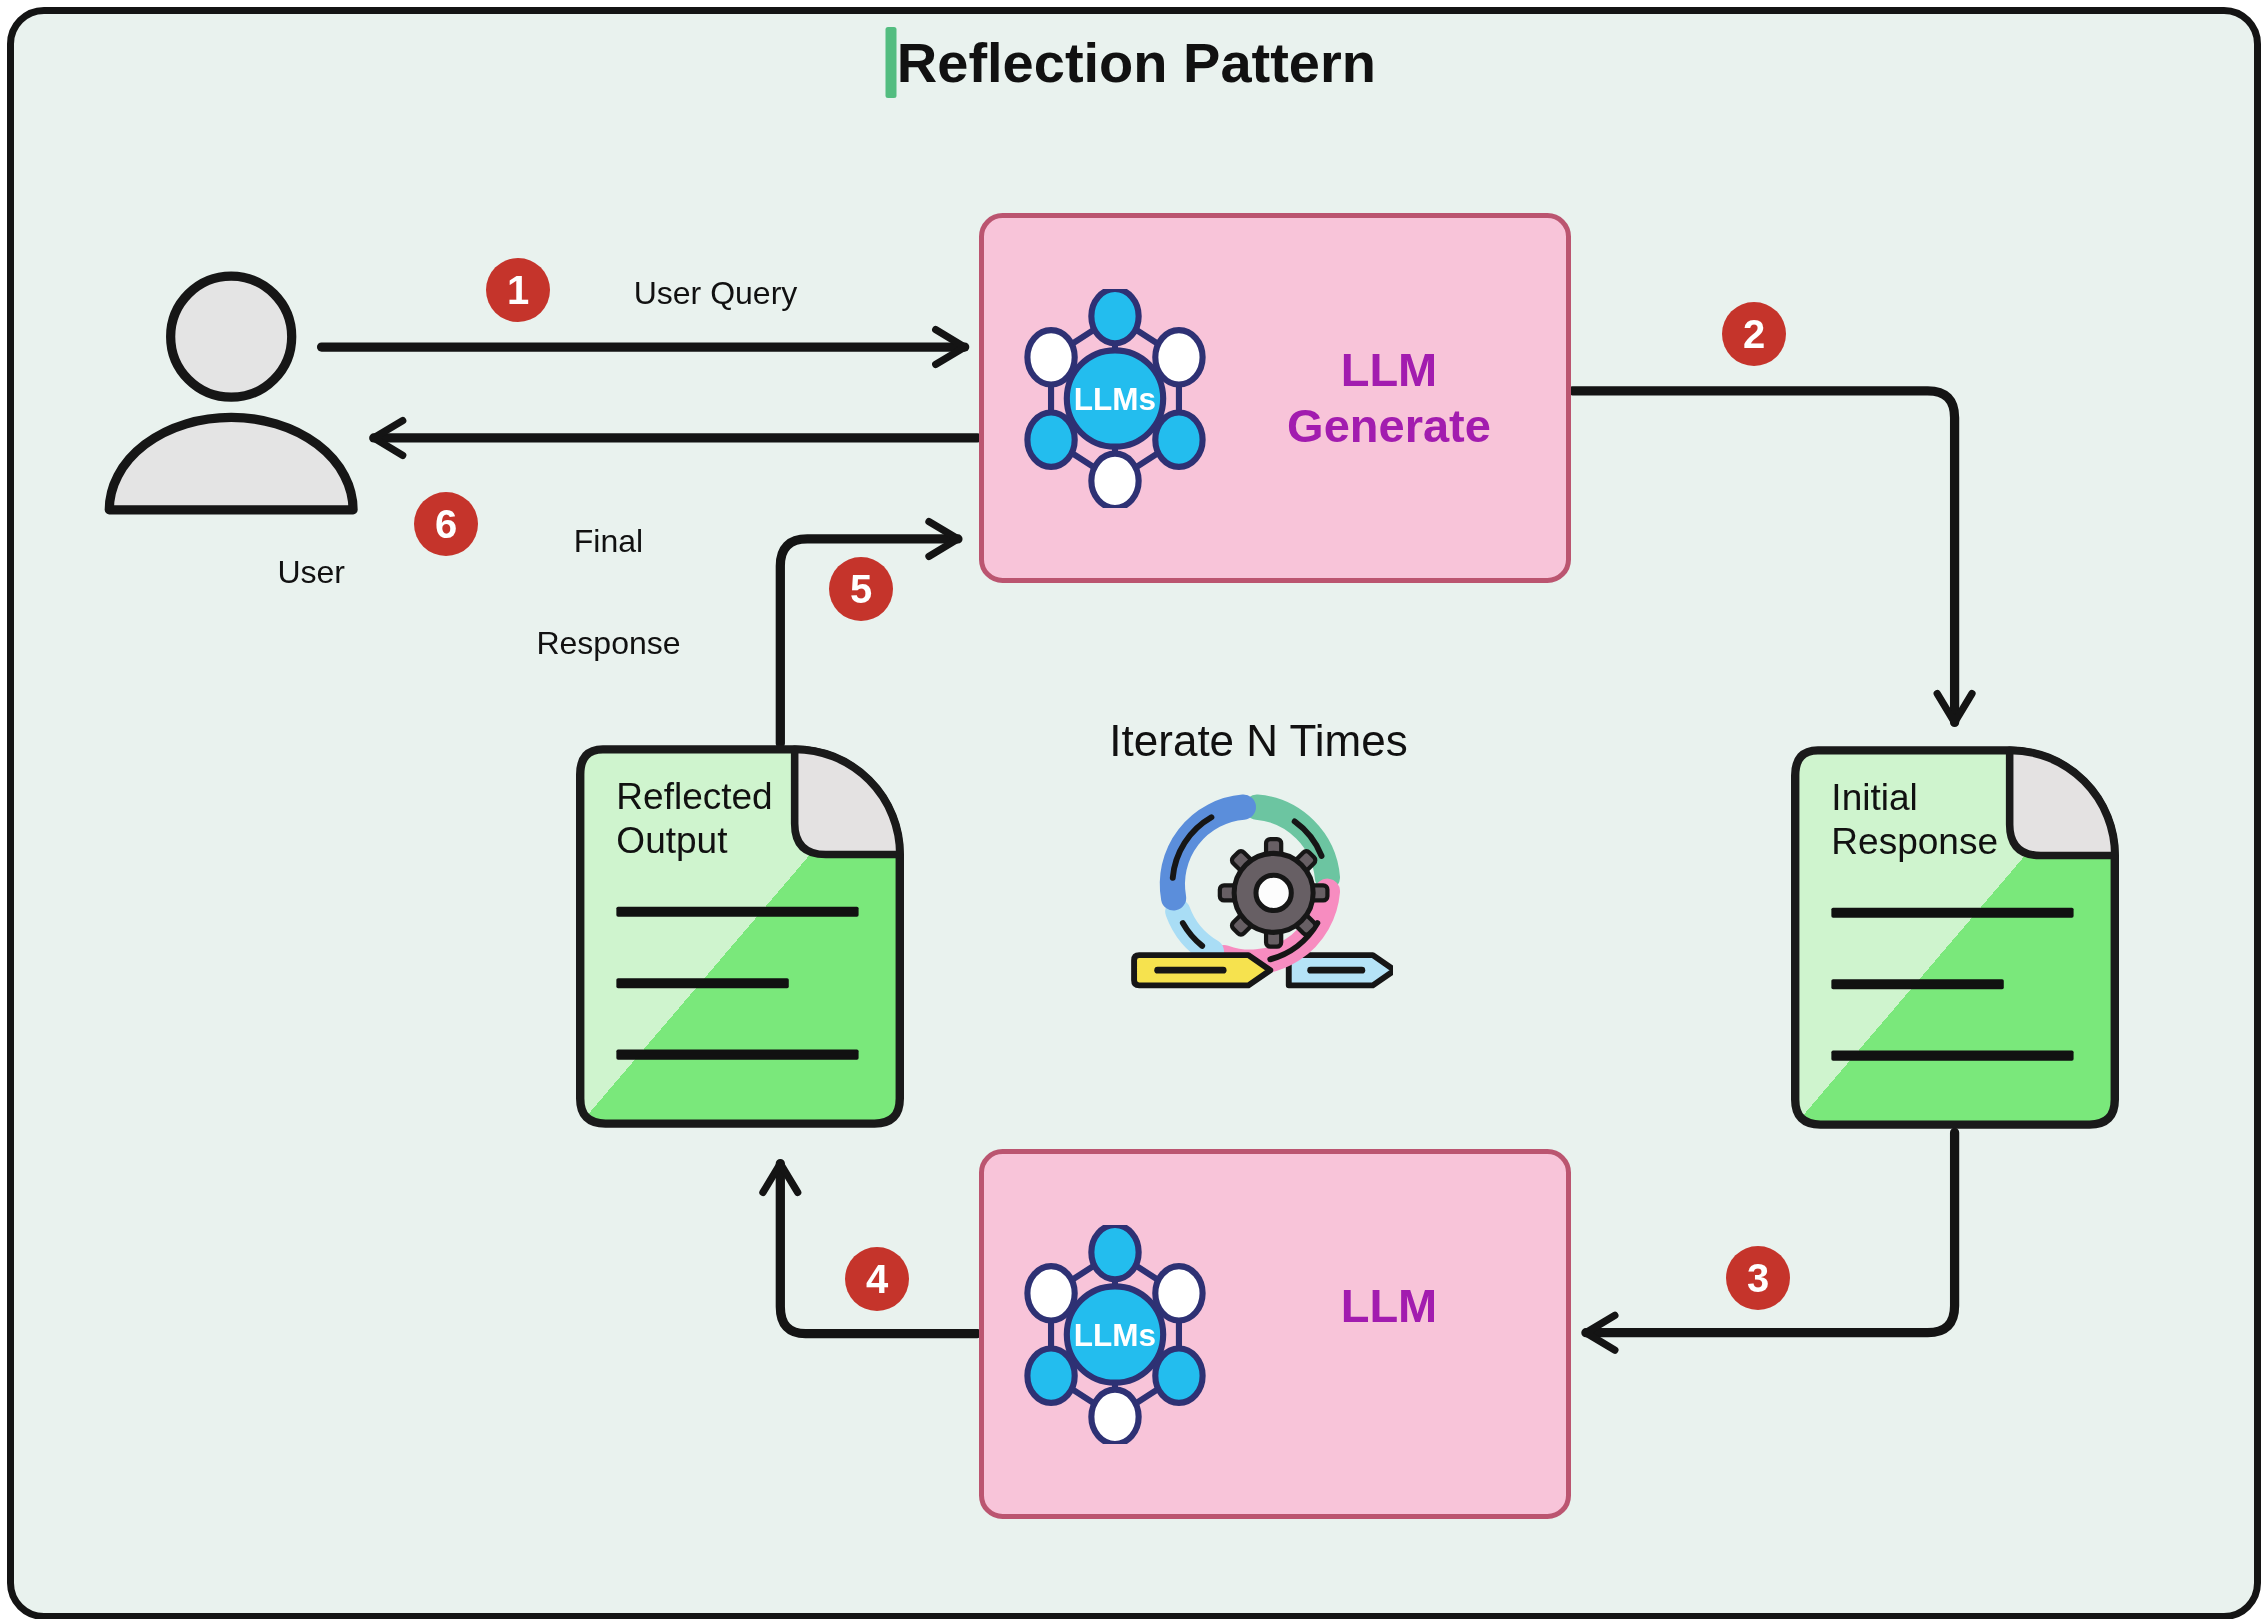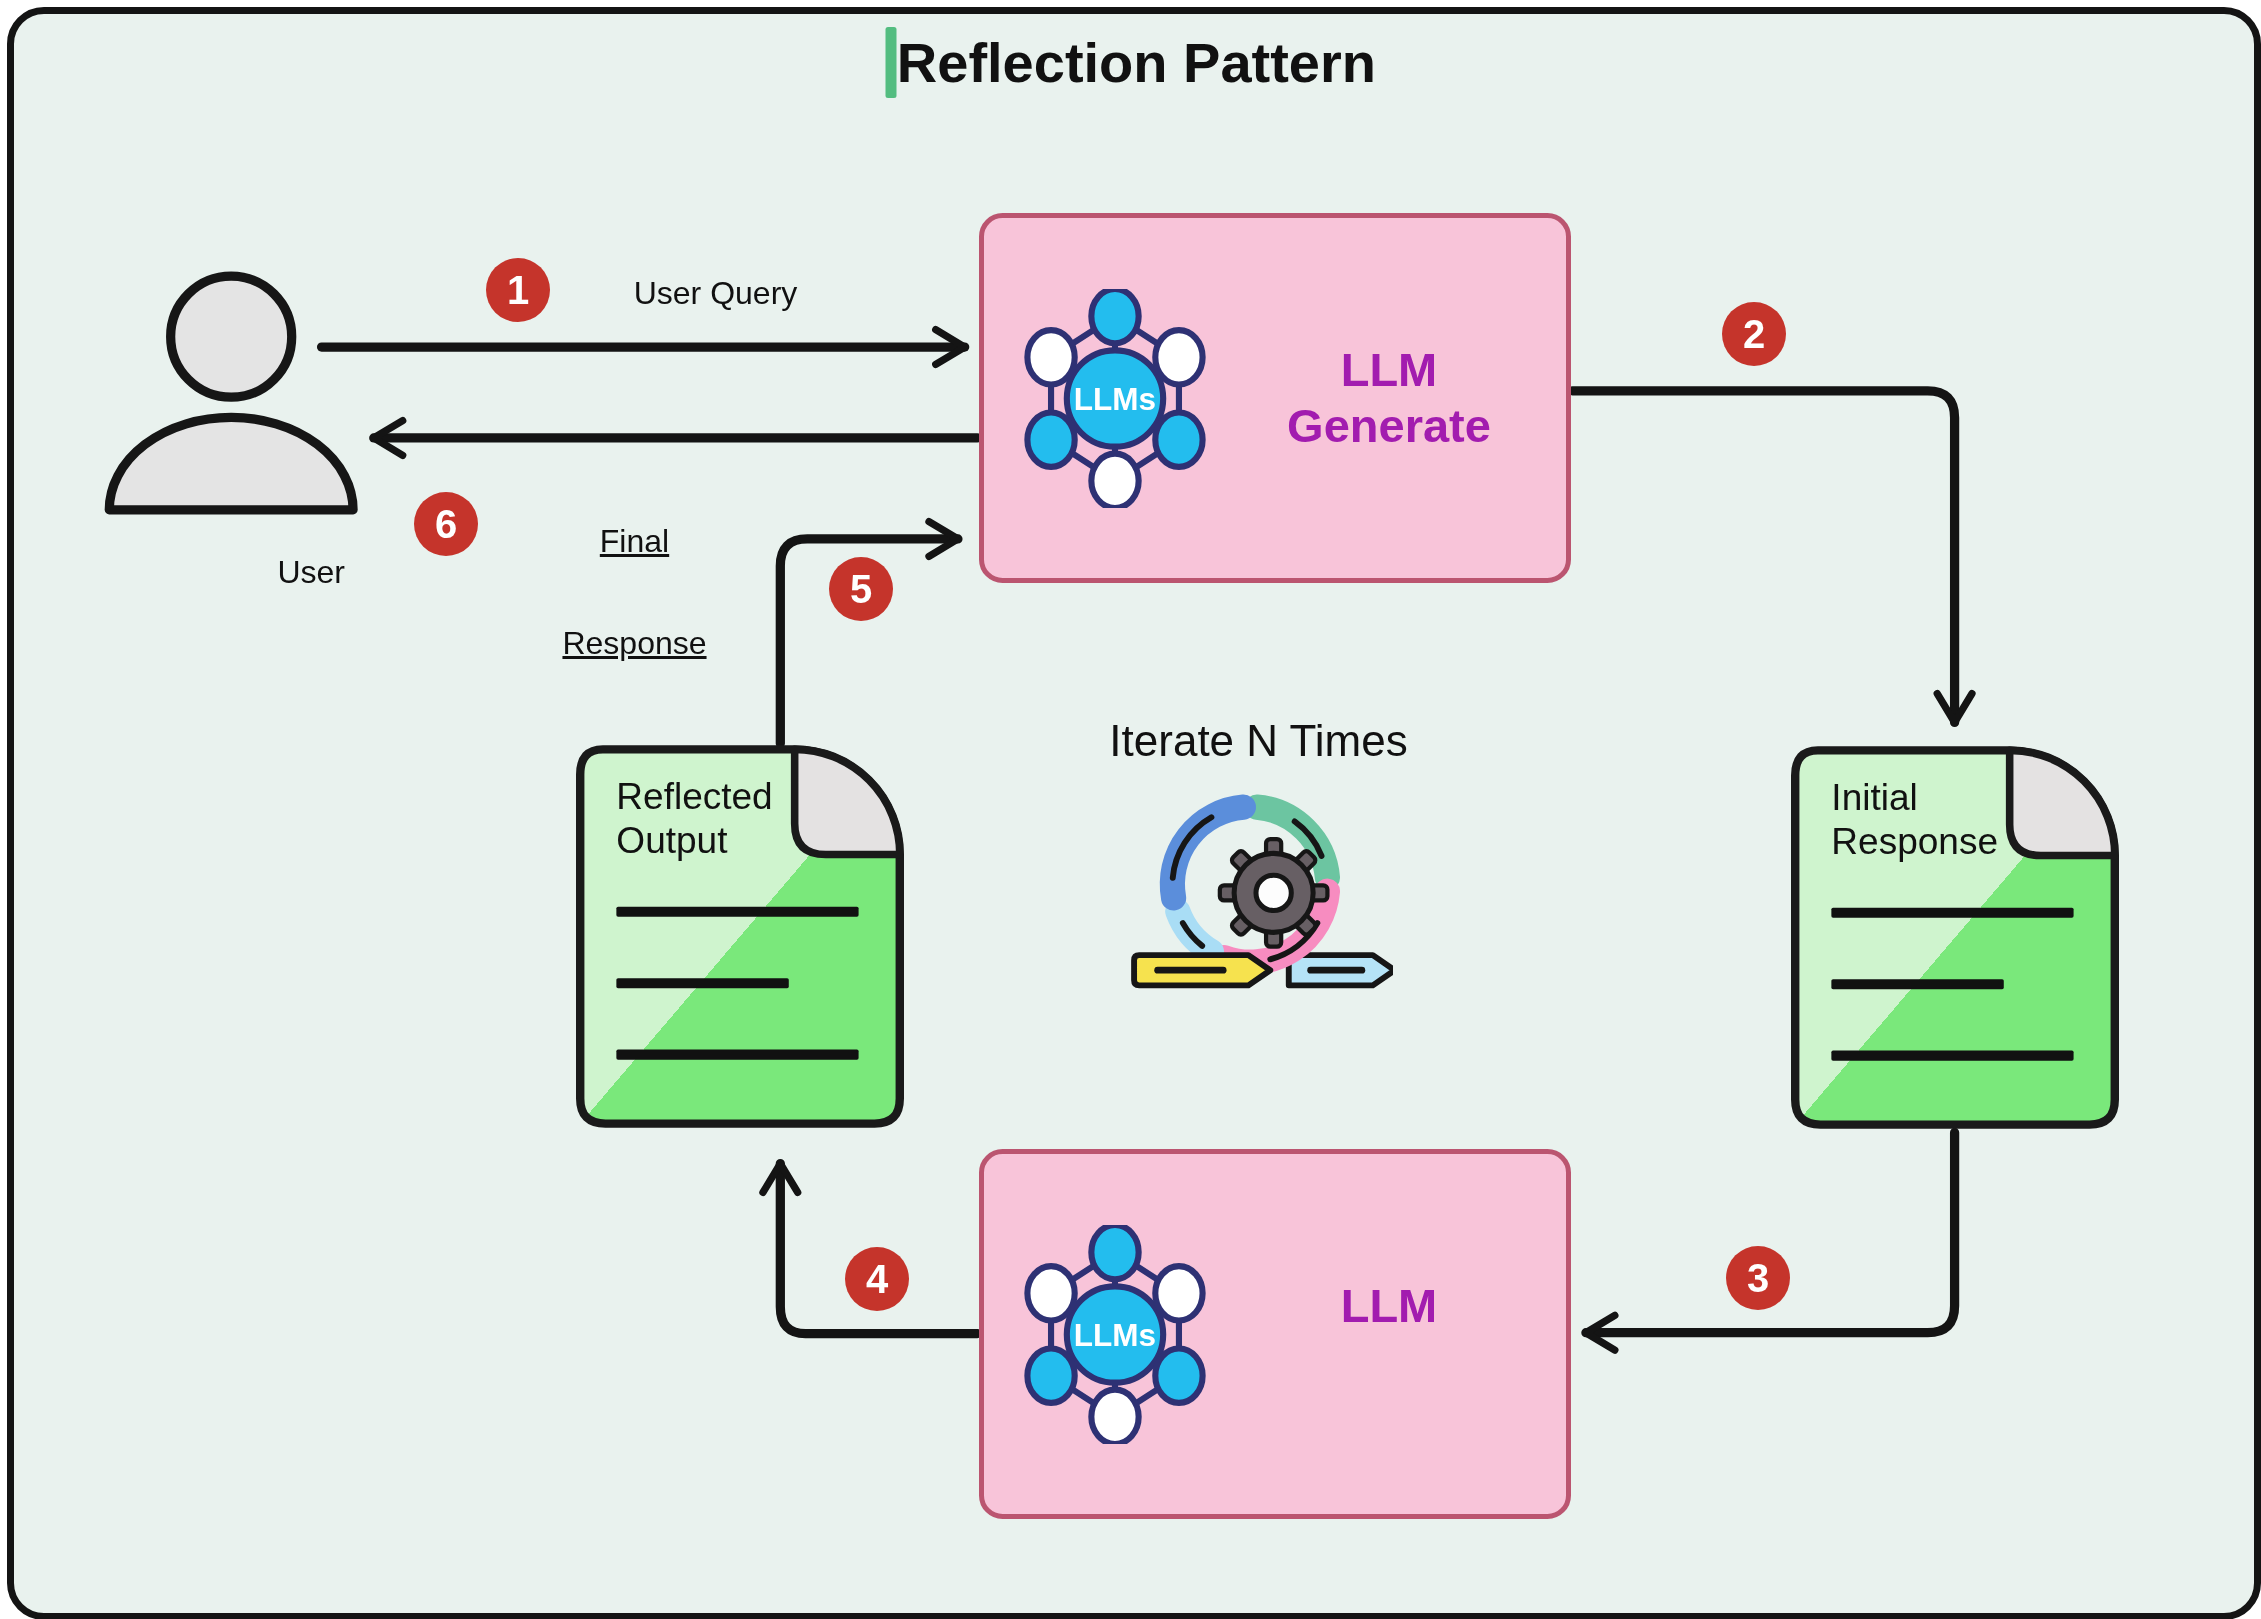--- a/index.html
+++ b/index.html
@@ -159,17 +159,17 @@
 </svg>
 
 <div class="badge" style="left:486px;top:258px;">1</div>
 <div class="badge" style="left:1722px;top:302px;">2</div>
 <div class="badge" style="left:1726px;top:1246px;">3</div>
 <div class="badge" style="left:845px;top:1247px;">4</div>
 <div class="badge" style="left:829px;top:557px;">5</div>
 <div class="badge" style="left:414px;top:492px;">6</div>
 
 <div class="label" style="left:547px;top:268px;width:337px;">User Query</div>
-<div class="label" style="left:483px;top:465px;width:303px;text-decoration:underline;">
+<div class="label" style="left:457px;top:465px;width:303px;">
   <div>Final</div>
   <div>Response</div>
 </div>
 
 
 </body></html>

